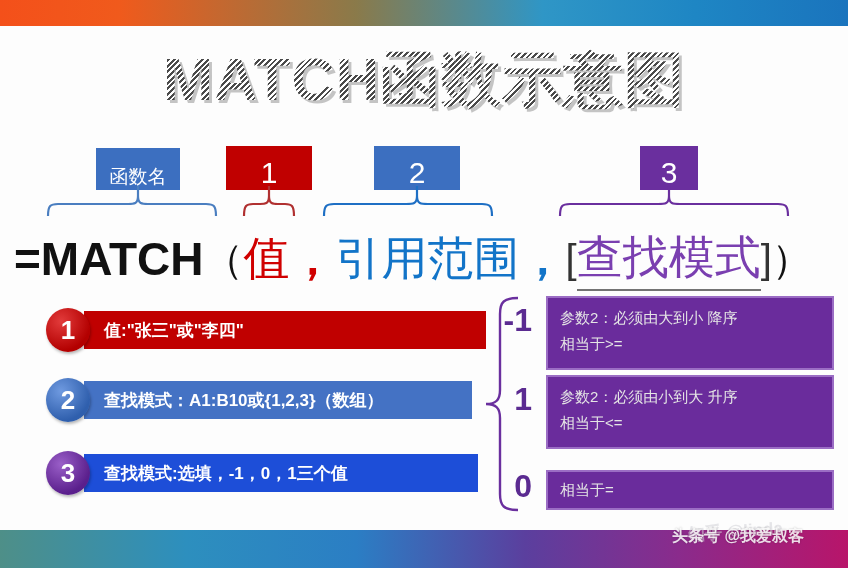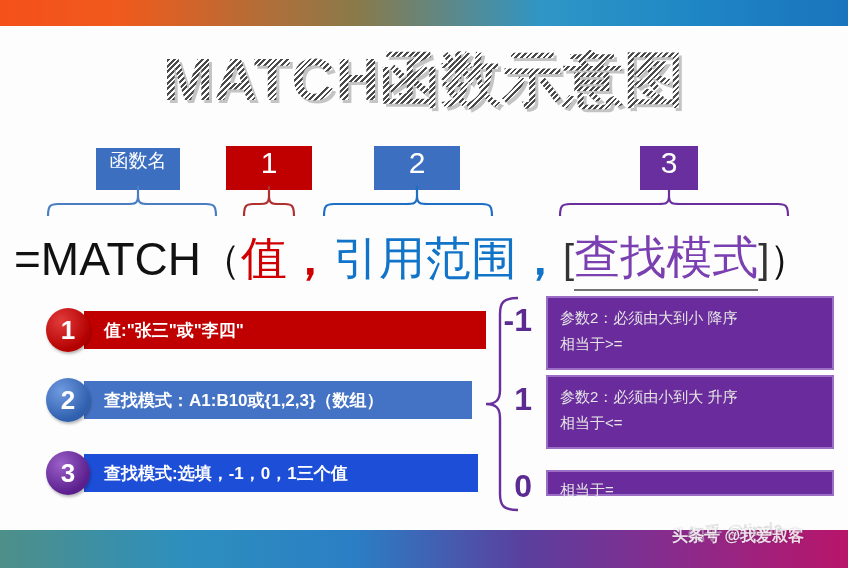--- a/index.html
+++ b/index.html
@@ -29,38 +29,38 @@
     background-image:repeating-linear-gradient(135deg,#4a4a4a 0px,#4a4a4a 2px,#ffffff 2px,#ffffff 4px);
     -webkit-background-clip:text;background-clip:text;
     -webkit-text-fill-color:transparent;color:transparent;
     filter:drop-shadow(3px 3px 0px rgba(150,150,150,.55));
     font-family:"Liberation Sans","DejaVu Sans",sans-serif;
     white-space:nowrap;
   }
 
   
   .tagbox{
-    position:absolute;display:flex;align-items:flex-start;justify-content:center;
+    position:absolute;display:flex;align-items:flex-end;justify-content:center;
     color:#ffffff;font-weight:normal;box-sizing:border-box;
   }
   .tag-fn{left:96px;top:148px;width:84px;height:42px;background:#3c6fc0;font-size:19px;}
   .tag-1 {left:226px;top:146px;width:86px;height:44px;background:#c00000;font-size:30px;}
   .tag-2 {left:374px;top:146px;width:86px;height:44px;background:#3c6fc0;font-size:30px;}
   .tag-3 {left:640px;top:146px;width:58px;height:44px;background:#6a2f9e;font-size:30px;}
 
   
   .braces{position:absolute;left:0;top:186px;width:848px;height:50px;}
 
   
   .formula{
     position:absolute;left:14px;top:228px;width:830px;height:62px;
     font-size:46px;white-space:nowrap;display:flex;align-items:center;
     font-family:"Liberation Sans","DejaVu Sans",sans-serif;
   }
-  .f-black{color:#111111;font-weight:400;}
+  .f-black{color:#111111;font-weight:700;}
   .f-paren{color:#111111;font-size:40px;}
   .f-red{color:#d00000;}
   .f-blue{color:#1274c8;}
   .f-purple{color:#7a3fb0;border-bottom:2px solid #737373;}
   .f-bracket{color:#333333;font-size:40px;}
   .f-comma{color:#d00000;font-weight:bold;}
   .f-comma2{color:#1274c8;font-weight:bold;}
 
   
   .row{position:absolute;height:38px;}
@@ -97,21 +97,21 @@
   .optnum-3{left:486px;top:468px;}
 
   .optbox{
     position:absolute;box-sizing:border-box;
     background:#6a2c9c;border:2px solid #9b6dc4;
     color:#e5e5e5;font-size:15px;font-weight:normal;
     padding:7px 12px 7px 12px;line-height:26px;
   }
   .optbox-1{left:546px;top:296px;width:288px;height:74px;}
   .optbox-2{left:546px;top:375px;width:288px;height:74px;}
-  .optbox-3{left:546px;top:470px;width:288px;height:26px;padding-top:5px;}
+  .optbox-3{left:546px;top:470px;width:288px;height:40px;padding-top:5px;}
   .optbox .l2{display:block;}
 
   
   .wm{
     position:absolute;font-size:16px;font-weight:bold;white-space:nowrap;
     pointer-events:none;
   }
   .wm-a{left:672px;top:526px;color:rgba(255,255,255,.85);
         text-shadow:0 0 2px rgba(0,0,0,.25);}
   .wm-b{left:688px;top:520px;color:rgba(210,210,215,.55);

